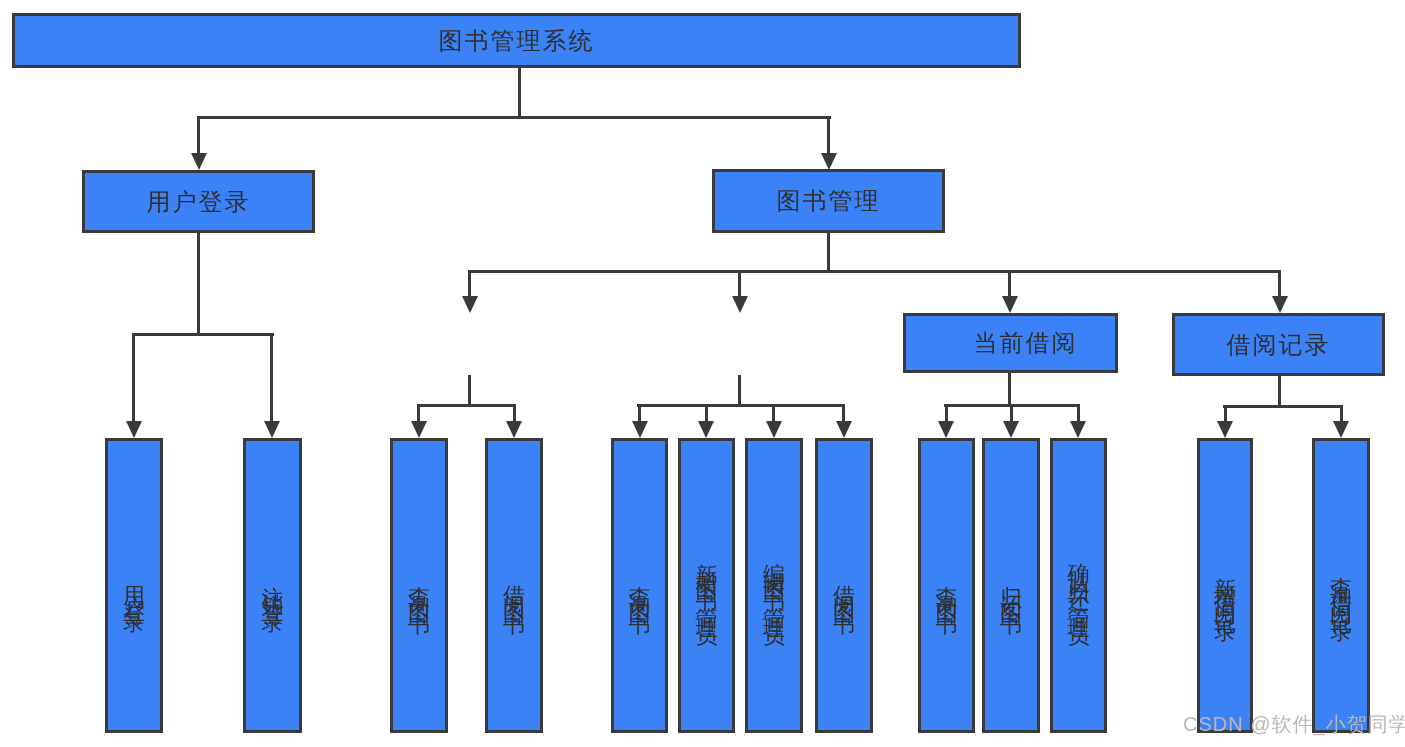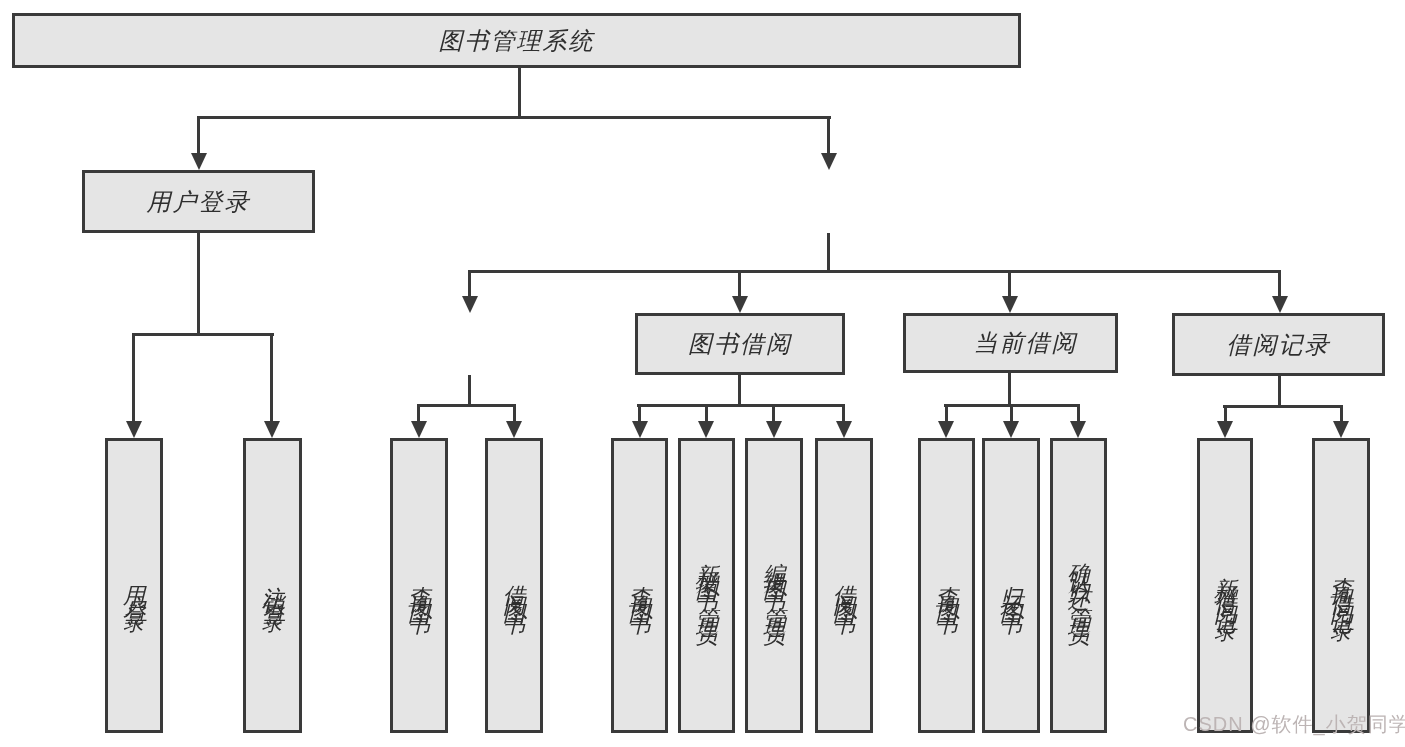--- a/index.html
+++ b/index.html
@@ -14,26 +14,25 @@
     width: 1405px;
     height: 747px;
     background: var(--bg);
     font-family: "Liberation Sans", sans-serif;
     overflow: hidden;
   }
   .node {
     position: absolute;
     box-sizing: border-box;
     border: 3px solid var(--line);
-    background: #e5e5e5;
+    background: #3b82f6;
     display: flex;
     align-items: center;
     justify-content: center;
     color: var(--text);
-    font-style: italic;
   }
   .h-node { font-size: 24px; letter-spacing: 2px; white-space: nowrap; }
   .v-node span {
     writing-mode: vertical-rl;
     text-orientation: mixed;
     font-size: 22px;
     letter-spacing: 9px;
     color: var(--text);
   }
   .line { position: absolute; background: var(--line); }
@@ -146,23 +145,23 @@
 </style>
 </head>
 <body>
 
 <div class="stage">
 
   <div class="node h-node b-root">图书管理系统</div>
 
   <div class="node h-node b-user">用户登录</div>
 
-
-
-  <div class="node h-node b-bw">图书借阅</div>
+  <div class="node h-node b-mgmt">图书管理</div>
+
+
 
   <div class="node h-node b-cur">当前借阅</div>
 
   <div class="node h-node b-rec">借阅记录</div>
 
   <div class="node v-node leaf l1">
     <span>用户登录</span>
   </div>
   <div class="node v-node leaf l2">
     <span>注销登录</span>

